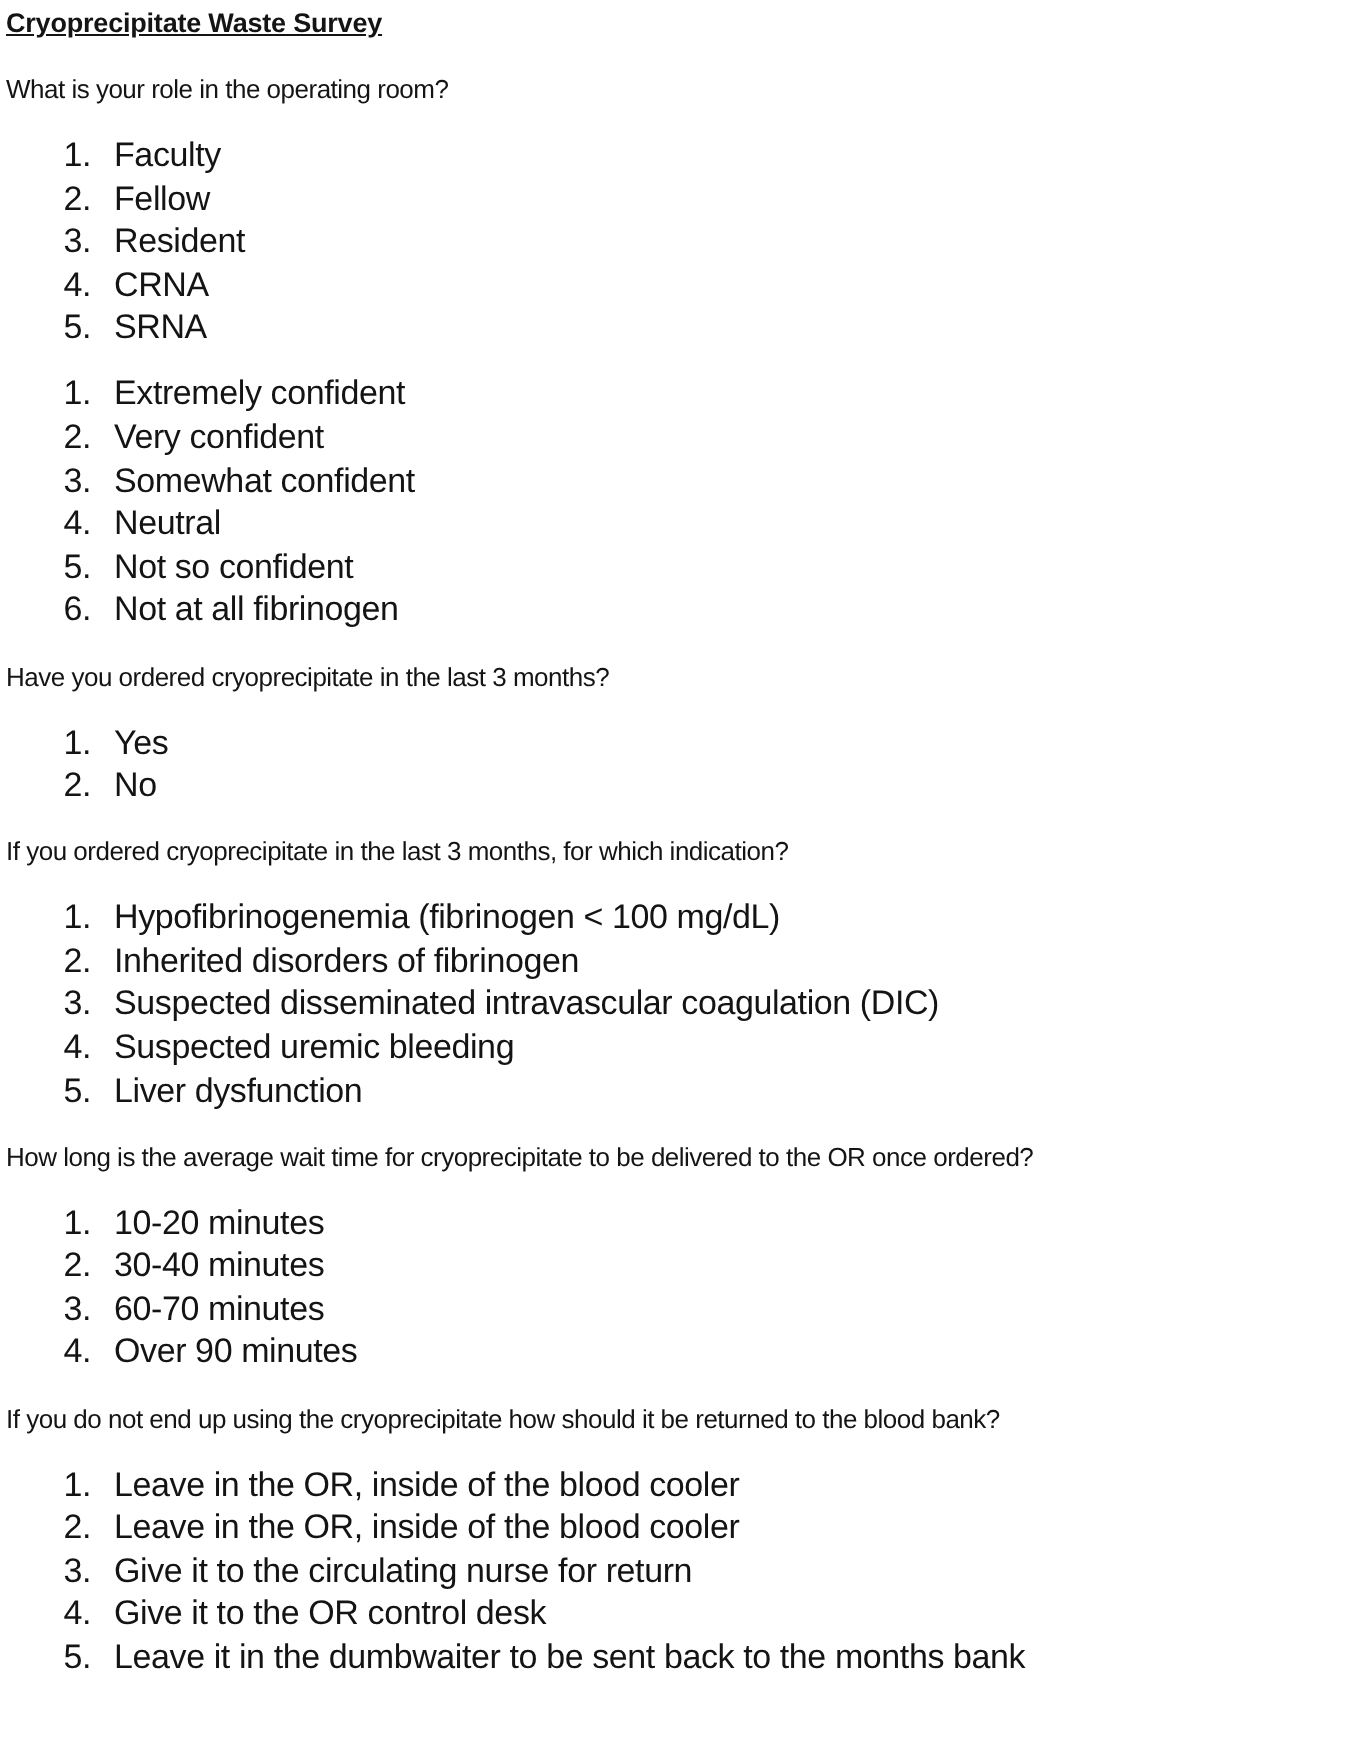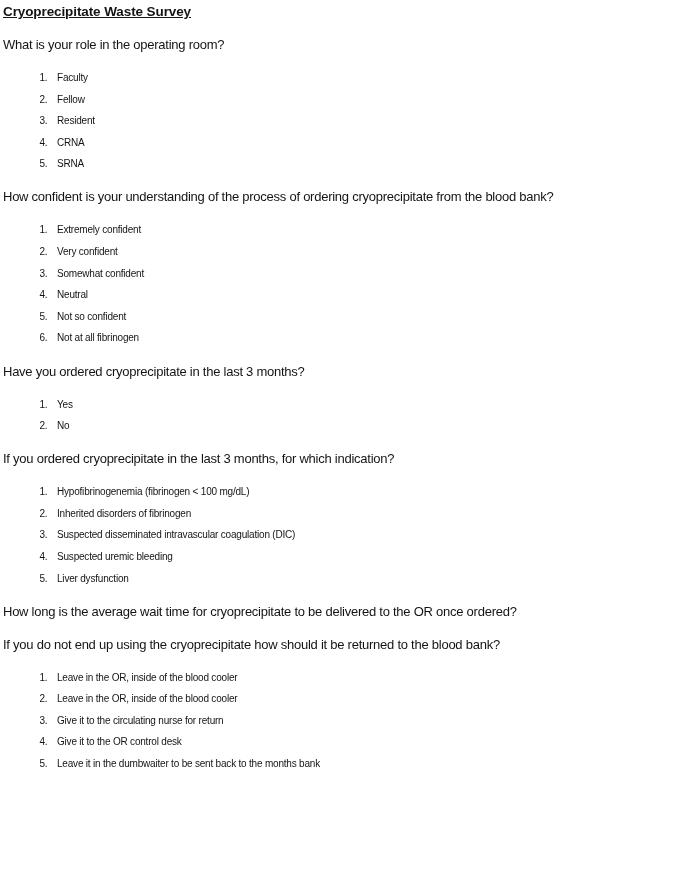--- a/index.html
+++ b/index.html
@@ -32,21 +32,21 @@
   .question {
     font-size: 13px;
     line-height: 21.5px;
     margin: 11.5px 0;
     letter-spacing: -0.25px;
     white-space: nowrap;
   }
   ol.options {
     margin: 11.5px 0;
     padding-left: 47px;
-    font-size: 10px;
+    font-size: 17px;
     line-height: 21.6px;
     letter-spacing: -0.2px;
   }
   ol.options li {
     padding-left: 7px;
   }
 </style>
 </head>
 <body>
 
@@ -56,21 +56,20 @@
 
   <p class="question">What is your role in the operating room?</p>
   <ol class="options">
     <li>Faculty</li>
     <li>Fellow</li>
     <li>Resident</li>
     <li>CRNA</li>
     <li>SRNA</li>
   </ol>
 
-  <p class="question">How confident is your understanding of the process of ordering cryoprecipitate from the blood bank?</p>
   <ol class="options">
     <li>Extremely confident</li>
     <li>Very confident</li>
     <li>Somewhat confident</li>
     <li>Neutral</li>
     <li>Not so confident</li>
     <li>Not at all fibrinogen</li>
   </ol>
 
   <p class="question">Have you ordered cryoprecipitate in the last 3 months?</p>
@@ -82,20 +81,26 @@
   <p class="question">If you ordered cryoprecipitate in the last 3 months, for which indication?</p>
   <ol class="options">
     <li>Hypofibrinogenemia (fibrinogen &lt; 100 mg/dL)</li>
     <li>Inherited disorders of fibrinogen</li>
     <li>Suspected disseminated intravascular coagulation (DIC)</li>
     <li>Suspected uremic bleeding</li>
     <li>Liver dysfunction</li>
   </ol>
 
   <p class="question">How long is the average wait time for cryoprecipitate to be delivered to the OR once ordered?</p>
+  <ol class="options">
+    <li>10-20 minutes</li>
+    <li>30-40 minutes</li>
+    <li>60-70 minutes</li>
+    <li>Over 90 minutes</li>
+  </ol>
 
   <p class="question">If you do not end up using the cryoprecipitate how should it be returned to the blood bank?</p>
   <ol class="options">
     <li>Leave in the OR, inside of the blood cooler</li>
     <li>Leave in the OR, inside of the blood cooler</li>
     <li>Give it to the circulating nurse for return</li>
     <li>Give it to the OR control desk</li>
     <li>Leave it in the dumbwaiter to be sent back to the months bank</li>
   </ol>
 

